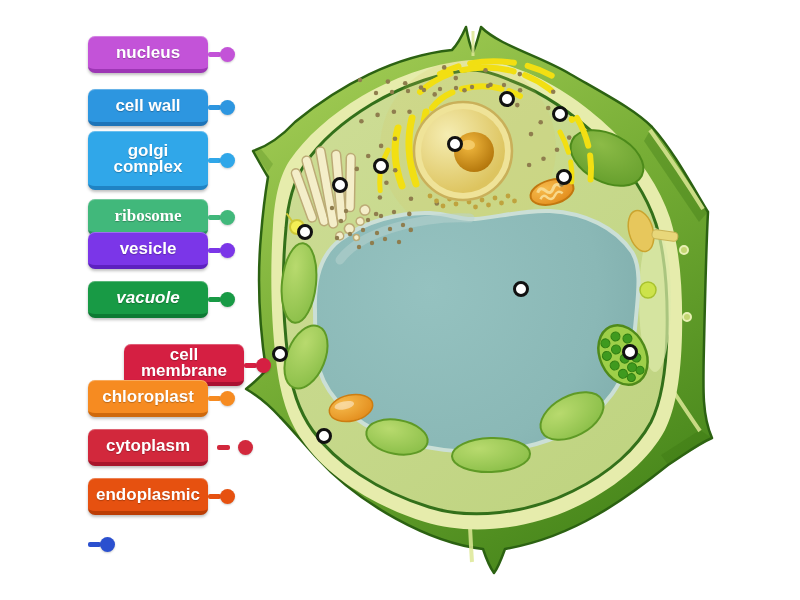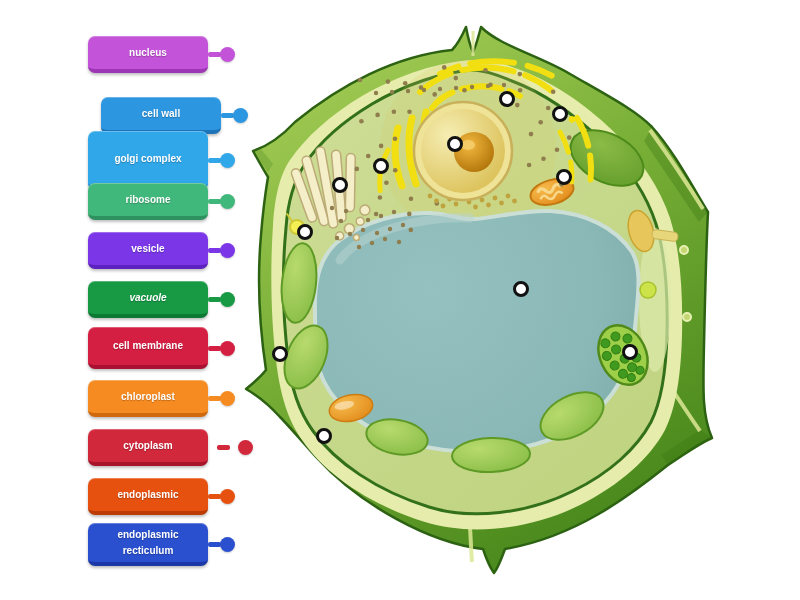--- a/index.html
+++ b/index.html
@@ -6,21 +6,21 @@
   body{width:800px;height:600px;background:#ffffff;font-family:"Liberation Sans",sans-serif;overflow:hidden;}
   #stage{position:relative;width:800px;height:600px;background:#ffffff;}
   #cell-svg{position:absolute;left:0;top:0;}
   .label-row{position:absolute;left:88px;display:flex;align-items:center;}
   .pill{
     box-sizing:border-box;width:120px;height:100%;
     background:var(--c,#888);
     border-bottom:4px solid var(--d,#555);
     border-radius:7px;
     display:flex;align-items:center;justify-content:center;
-    text-align:center;color:#fff;font-weight:bold;font-size:10px;line-height:16px;
+    text-align:center;color:#fff;font-weight:bold;font-size:17px;line-height:16px;
     padding:0 5px;
     box-shadow:0 2px 3px rgba(0,0,0,.25), inset 0 1px 0 rgba(255,255,255,.28);
     text-shadow:0 1px 1px rgba(0,0,0,.25);
     cursor:pointer;
   }
   .stub{width:13px;height:5px;background:var(--c,#888);border-radius:2px;}
   .cdot{width:15px;height:15px;border-radius:50%;background:var(--c,#888);margin-left:-1px;box-shadow:0 1px 2px rgba(0,0,0,.2);}
 </style>
 </head>
 <body>
@@ -309,56 +309,56 @@
   </svg>
 
   <div>
     <div class="label-row" style="top: 36px; height: 37px; --c: #c353d8; --d: #9d36b5;">
       <div class="pill">
           <span>nucleus</span>
         </div>
       <span class="stub"></span>
         <span class="cdot"></span>
     </div>
-    <div class="label-row" style="top: 97px; height: 37px; margin-left: 13px; --c: #2d96e0; --d: #1e74b8;">
+    <div class="label-row" style="top: 89px; height: 37px; --c: #2d96e0; --d: #1e74b8;">
       <div class="pill">
           <span>cell wall</span>
         </div>
       <span class="stub"></span>
         <span class="cdot"></span>
     </div>
     <div class="label-row" style="top: 131px; height: 59px; --c: #30a7e9; --d: #1f83c4;">
       <div class="pill">
           <span>golgi complex</span>
         </div>
       <span class="stub"></span>
         <span class="cdot"></span>
     </div>
-    <div class="label-row" style="top: 183px; height: 37px; --c: #41b87b; --d: #2e9160;">
+    <div class="label-row" style="top: 199px; height: 37px; font-family: Liberation Serif, serif; --c: #41b87b; --d: #2e9160;">
       <div class="pill">
           <span>ribosome</span>
         </div>
       <span class="stub"></span>
         <span class="cdot"></span>
     </div>
     <div class="label-row" style="top: 232px; height: 37px; --c: #7b36e8; --d: #5d21c0;">
       <div class="pill">
           <span>vesicle</span>
         </div>
       <span class="stub"></span>
         <span class="cdot"></span>
     </div>
     <div class="label-row" style="top: 281px; height: 37px; font-style: italic; --c: #189a45; --d: #0d7a33;">
       <div class="pill">
           <span>vacuole</span>
         </div>
       <span class="stub"></span>
         <span class="cdot"></span>
     </div>
-    <div class="label-row" style="top: 327px; height: 42px; --c: #d51f42; --d: #a91031;">
+    <div class="label-row" style="top: 344px; height: 42px; margin-left: 36px; --c: #d51f42; --d: #a91031;">
       <div class="pill">
           <span>cell membrane</span>
         </div>
       <span class="stub"></span>
         <span class="cdot"></span>
     </div>
     <div class="label-row" style="top: 380px; height: 37px; --c: #f68b21; --d: #cf690c;">
       <div class="pill">
           <span>chloroplast</span>
         </div>
@@ -373,20 +373,17 @@
         <span class="cdot"></span>
     </div>
     <div class="label-row" style="top: 478px; height: 37px; --c: #e65110; --d: #bb3d05;">
       <div class="pill">
           <span>endoplasmic</span>
         </div>
       <span class="stub"></span>
         <span class="cdot"></span>
     </div>
     <div class="label-row" style="top: 523px; height: 43px; --c: #2b50cf; --d: #1b38a6;">
-      <div class="pill">
-          <span>endoplasmic recticulum</span>
-        </div>
       <span class="stub"></span>
         <span class="cdot"></span>
     </div>
   </div>
 </div>
 
 </body></html>

